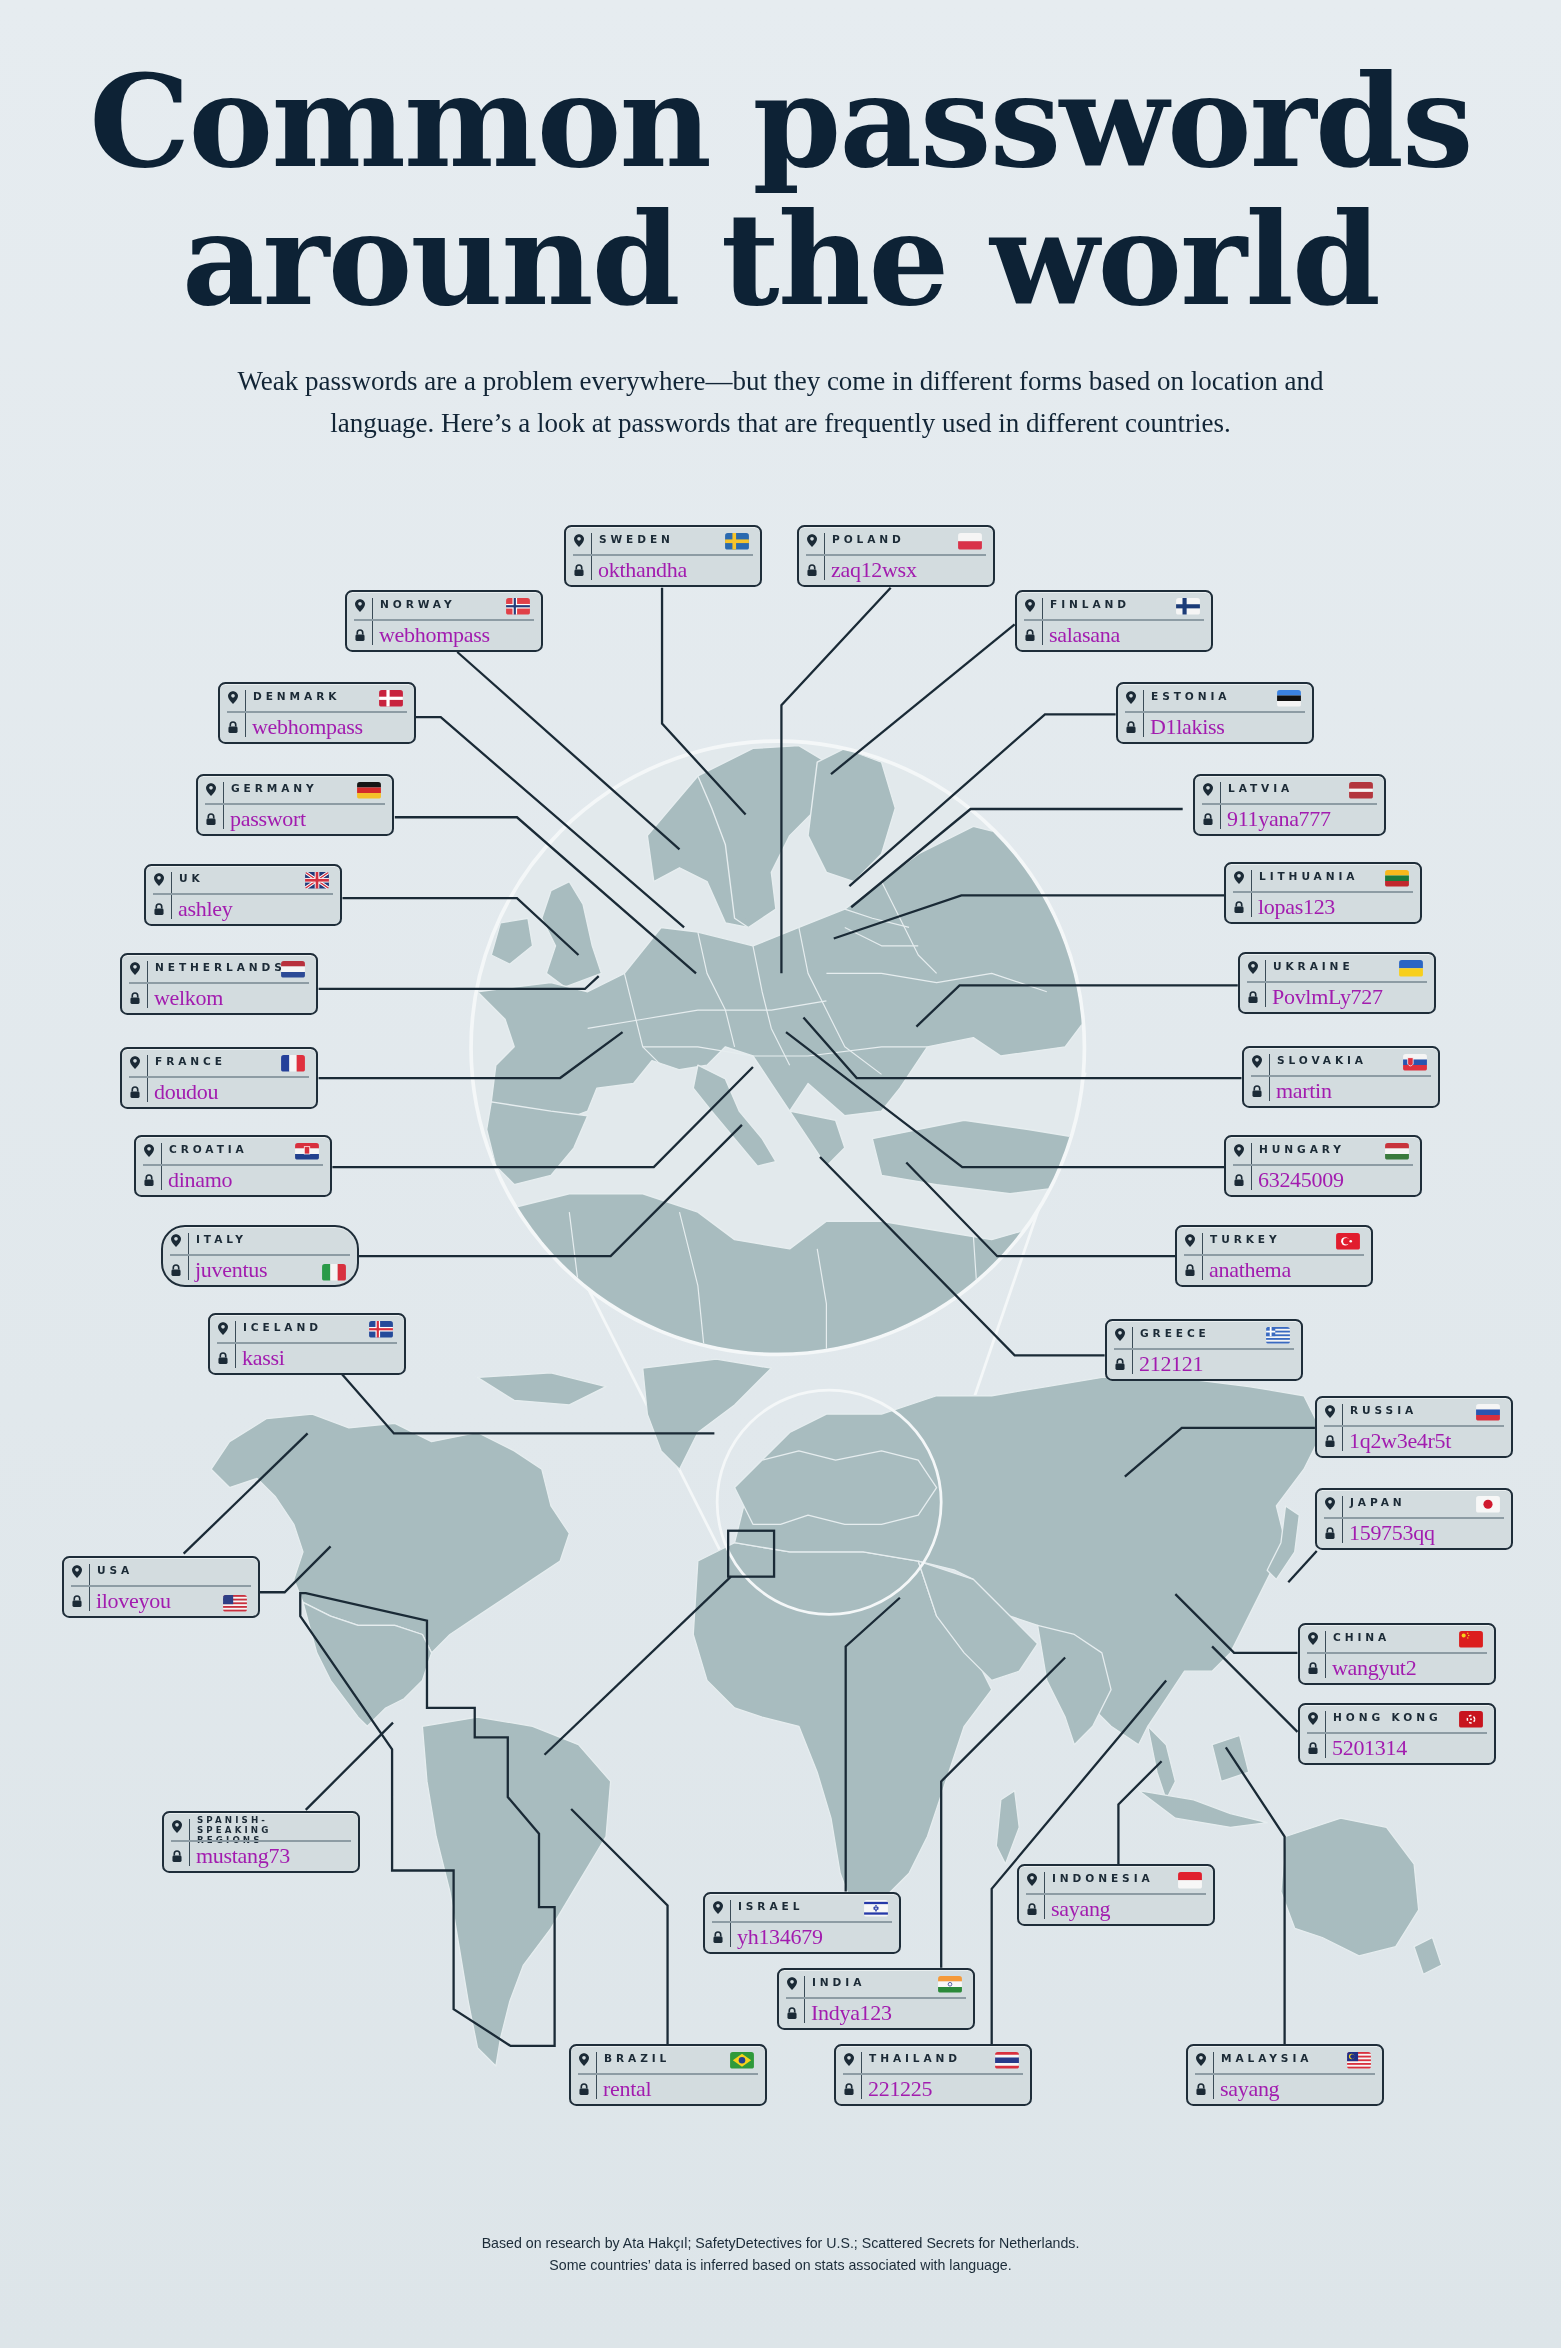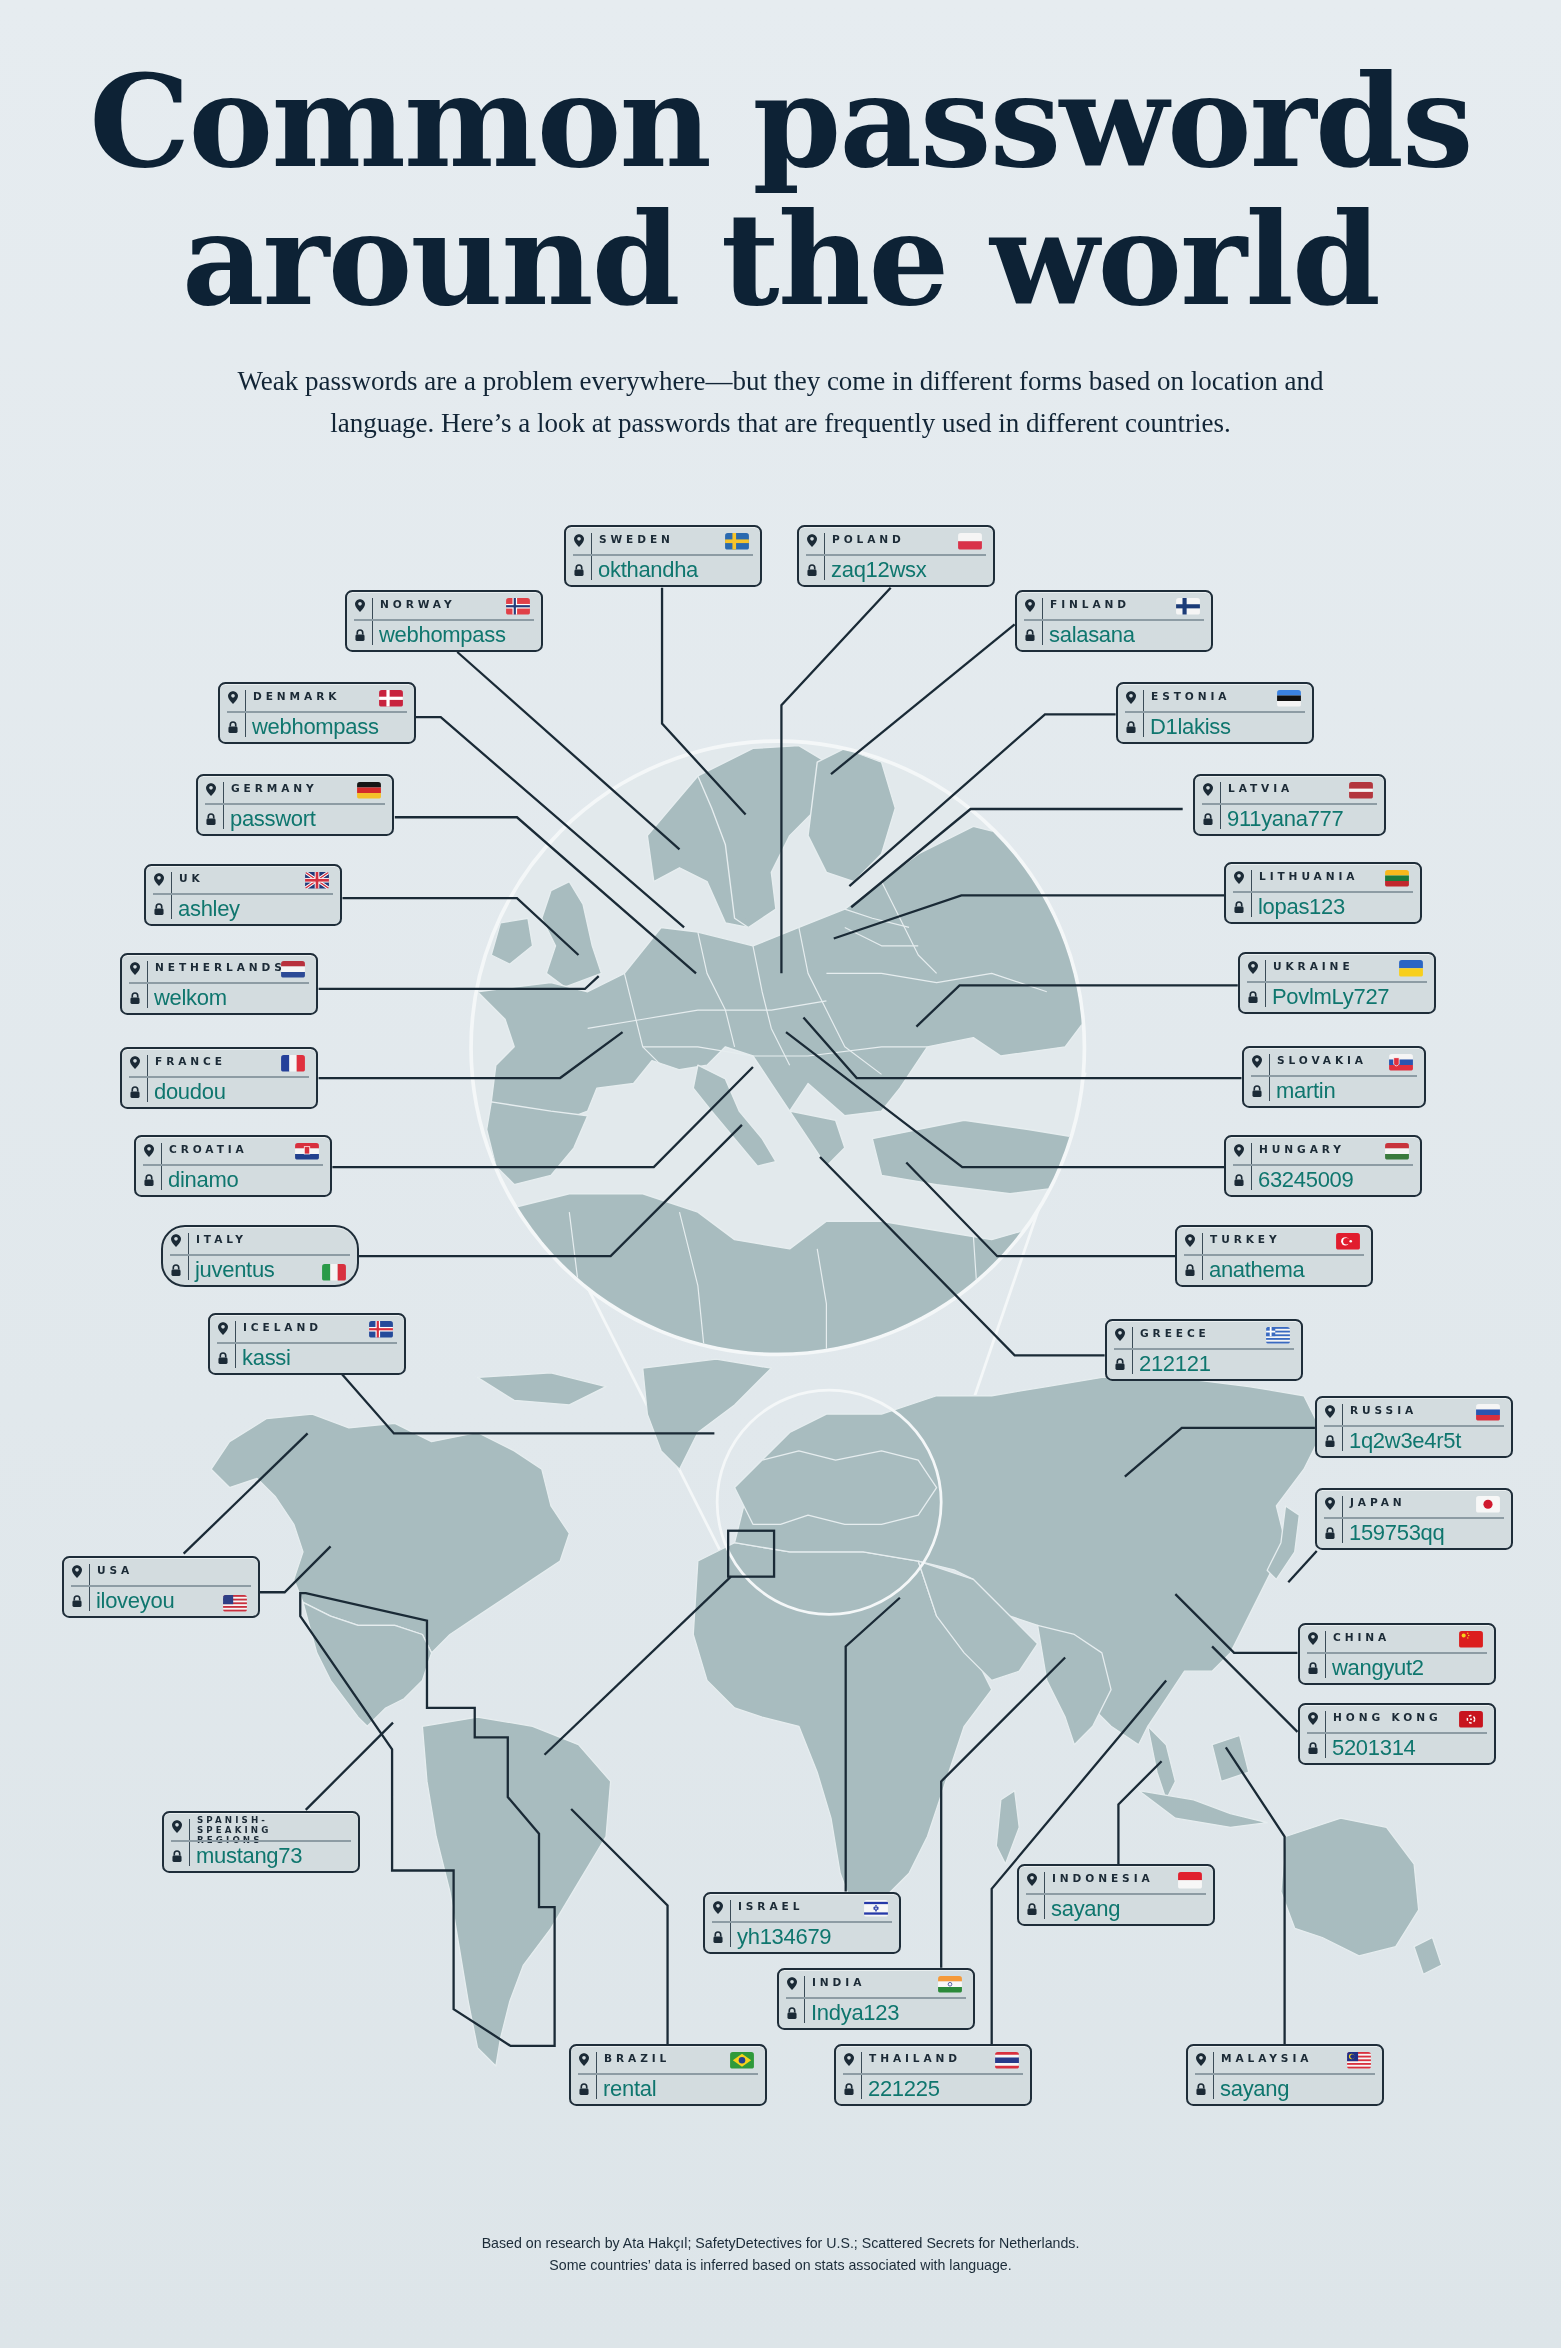--- a/index.html
+++ b/index.html
@@ -31,22 +31,22 @@
   .card .vdiv { position: absolute; left: 25px; top: 5.5px; bottom: 5.5px; width: 1.4px; background: #3a4b57; }
   .card .hdiv { position: absolute; left: 7.3px; right: 7.3px; top: 27px; height: 1.8px; background: #8d9ca4; }
   .card .pin { position: absolute; left: 8.3px; top: 7.3px; width: 10px; height: 13px; }
   .card .lock { position: absolute; left: 8.3px; top: 37px; width: 10px; height: 12px; }
   .card .cname {
     position: absolute; left: 33px; top: 6.4px; font-family: "DejaVu Sans", sans-serif; font-weight: bold;
     font-size: 10.6px; letter-spacing: 3.9px; color: #1b2a36; white-space: nowrap; line-height: 13px;
   }
   .card .cname.two { top: 1.8px; font-size: 8.7px; letter-spacing: 3.1px; line-height: 10px; }
   .card .pw {
-    position: absolute; left: 32px; top: 28.5px; font-family: Liberation Sans, sans-serif;
-    font-size: 22px; line-height: 27.5px; color: #0f766e; white-space: nowrap; letter-spacing: -0.3px;
+    position: absolute; left: 32px; top: 28.5px; font-family: Liberation Serif, serif;
+    font-size: 22px; line-height: 27.5px; color: #a21caf; white-space: nowrap; letter-spacing: -0.3px;
   }
   .card .flag { position: absolute; right: 11px; top: 6.4px; width: 24px; height: 16.5px; border-radius: 2.8px; overflow: hidden; }
   .card .flag.low { top: 37px; }
   .card .flag svg { display: block; width: 24px; height: 16.5px; }
 </style>
 </head>
 <body>
 
 <div class="title">
   <div>Common passwords</div>
@@ -503,21 +503,21 @@
   <span class="pw">doudou</span>
   <div class="flag">
       <svg viewBox="0 0 26 18">
         <rect width="9" height="18" fill="#24409a"></rect>
         <rect x="9" width="8" height="18" fill="#f5f5f5"></rect>
         <rect x="17" width="9" height="18" fill="#e0303e"></rect>
       </svg>
     </div>
 </div>
 
-<div class="card" style="left:1242px;top:1046px;width:184px;">
+<div class="card" style="left:1242px;top:1046px;width:198px;">
   <svg class="pin" viewBox="0 0 11 14">
       <path d="M5.5 0C2.5 0 0 2.4 0 5.3C0 9 5.5 14 5.5 14S11 9 11 5.3C11 2.4 8.5 0 5.5 0Z" fill="#1b2a36"></path>
       <circle cx="5.5" cy="5.2" r="2" fill="#d3dcdf"></circle>
     </svg>
   <span class="cname">SLOVAKIA</span>
   <div class="vdiv"></div>
     <div class="hdiv"></div>
   <svg class="lock" viewBox="0 0 11 13">
       <path d="M2.5 6V4a3 3 0 0 1 6 0v2" stroke="#1b2a36" stroke-width="1.8" fill="none"></path>
       <rect x="0.5" y="6" width="10" height="7" rx="1.5" fill="#1b2a36"></rect>

